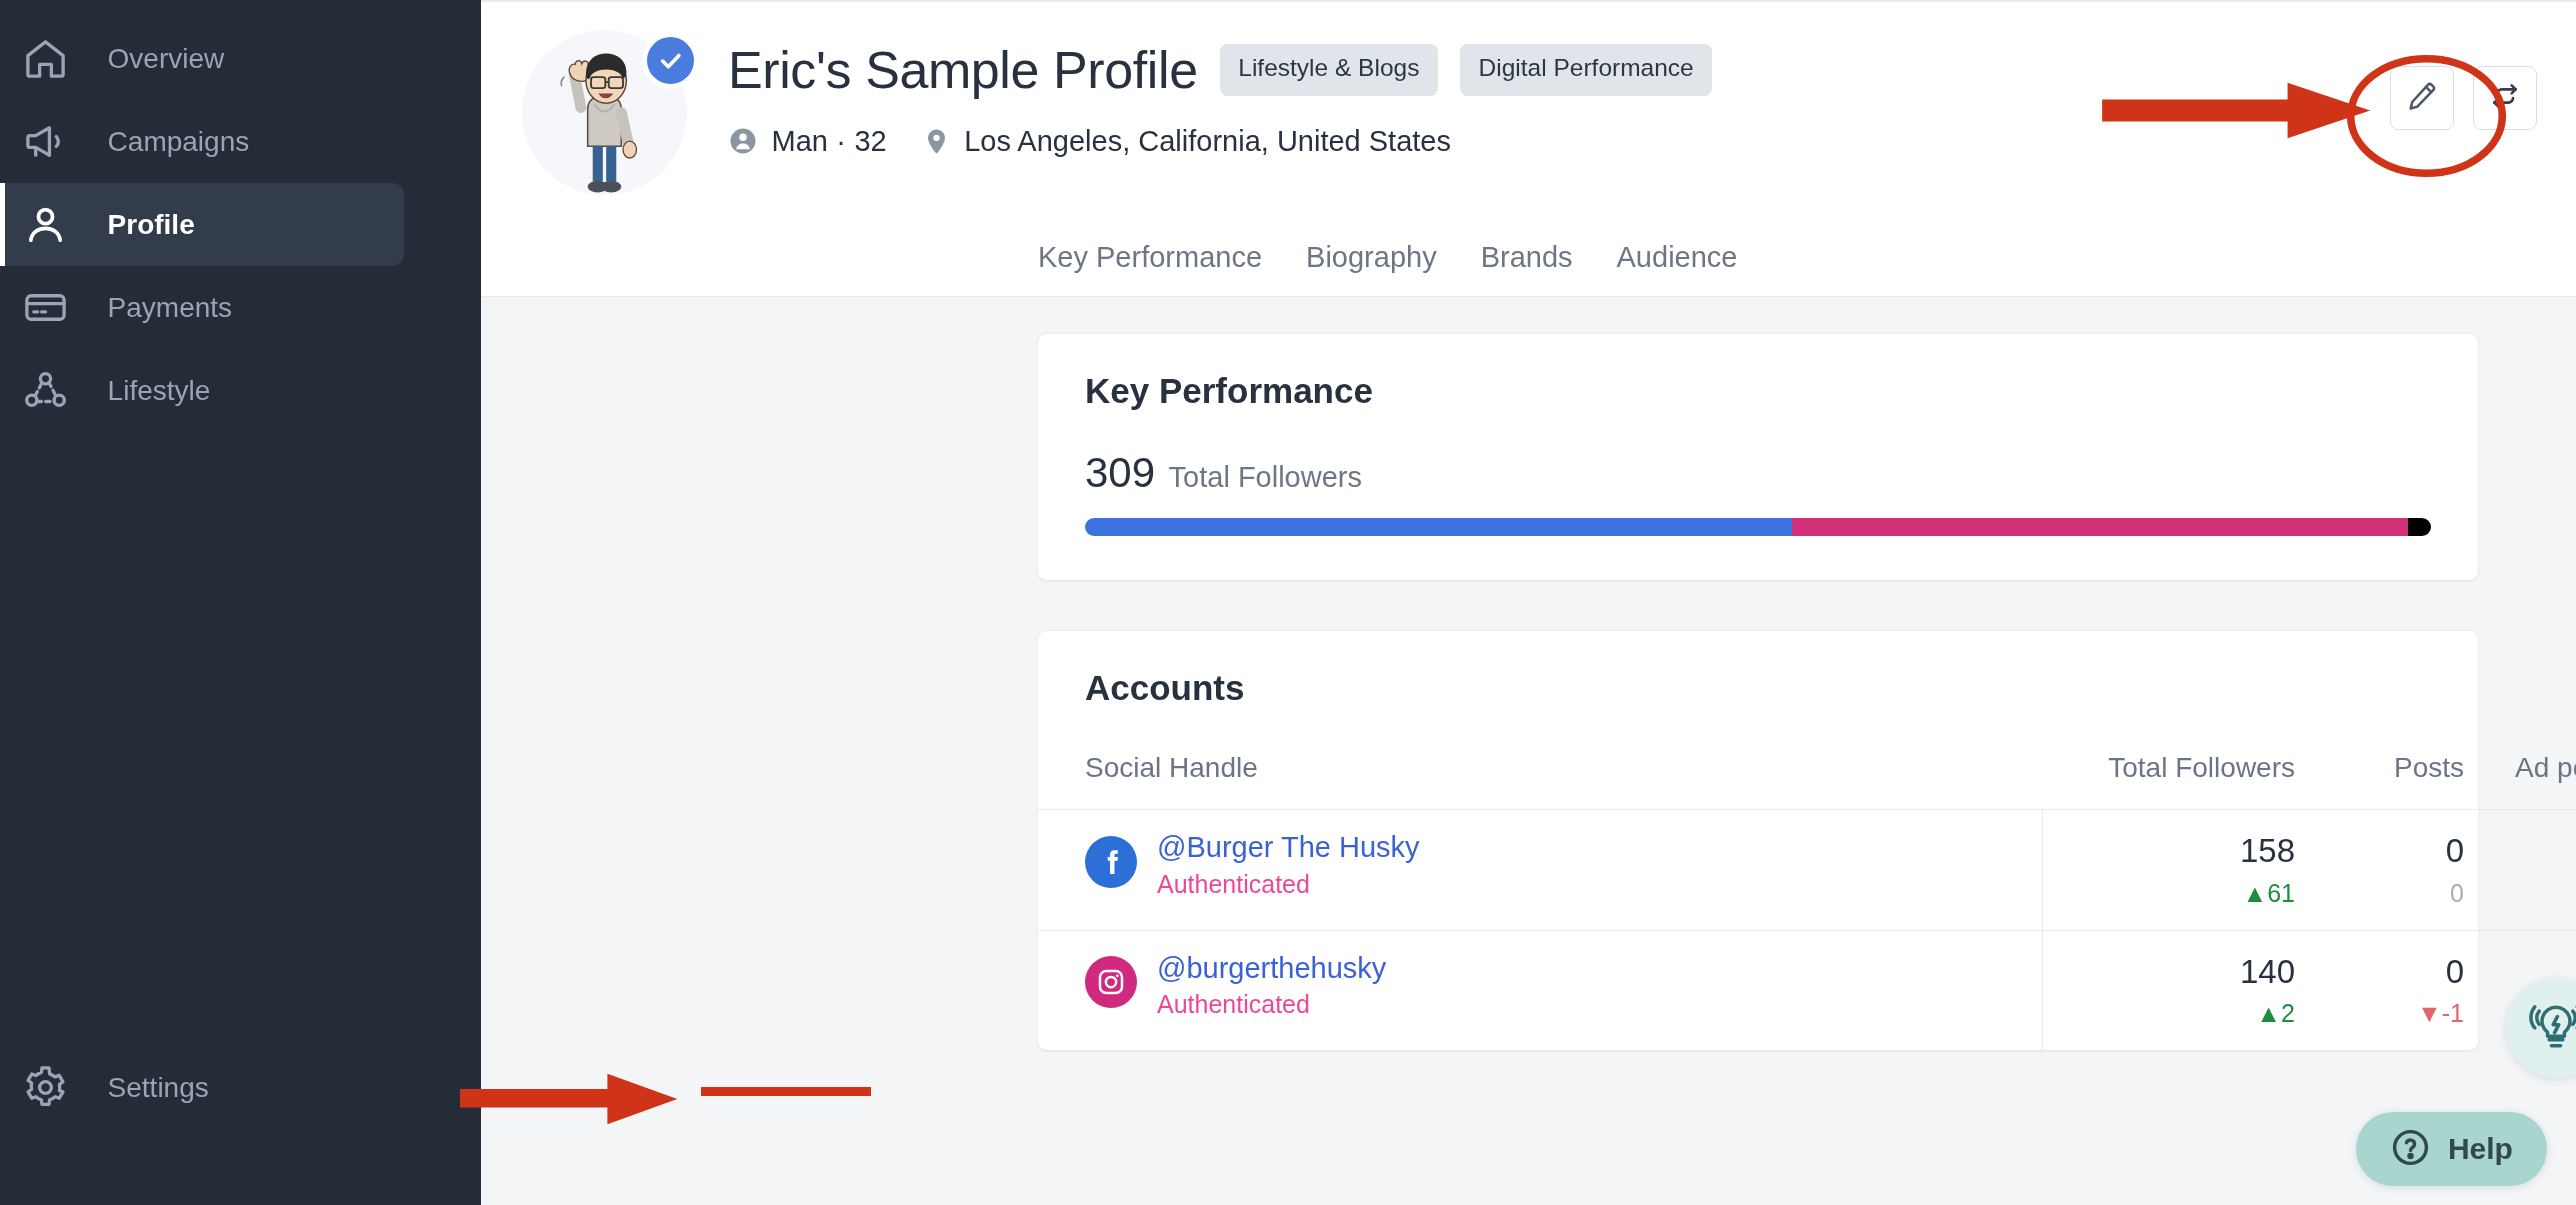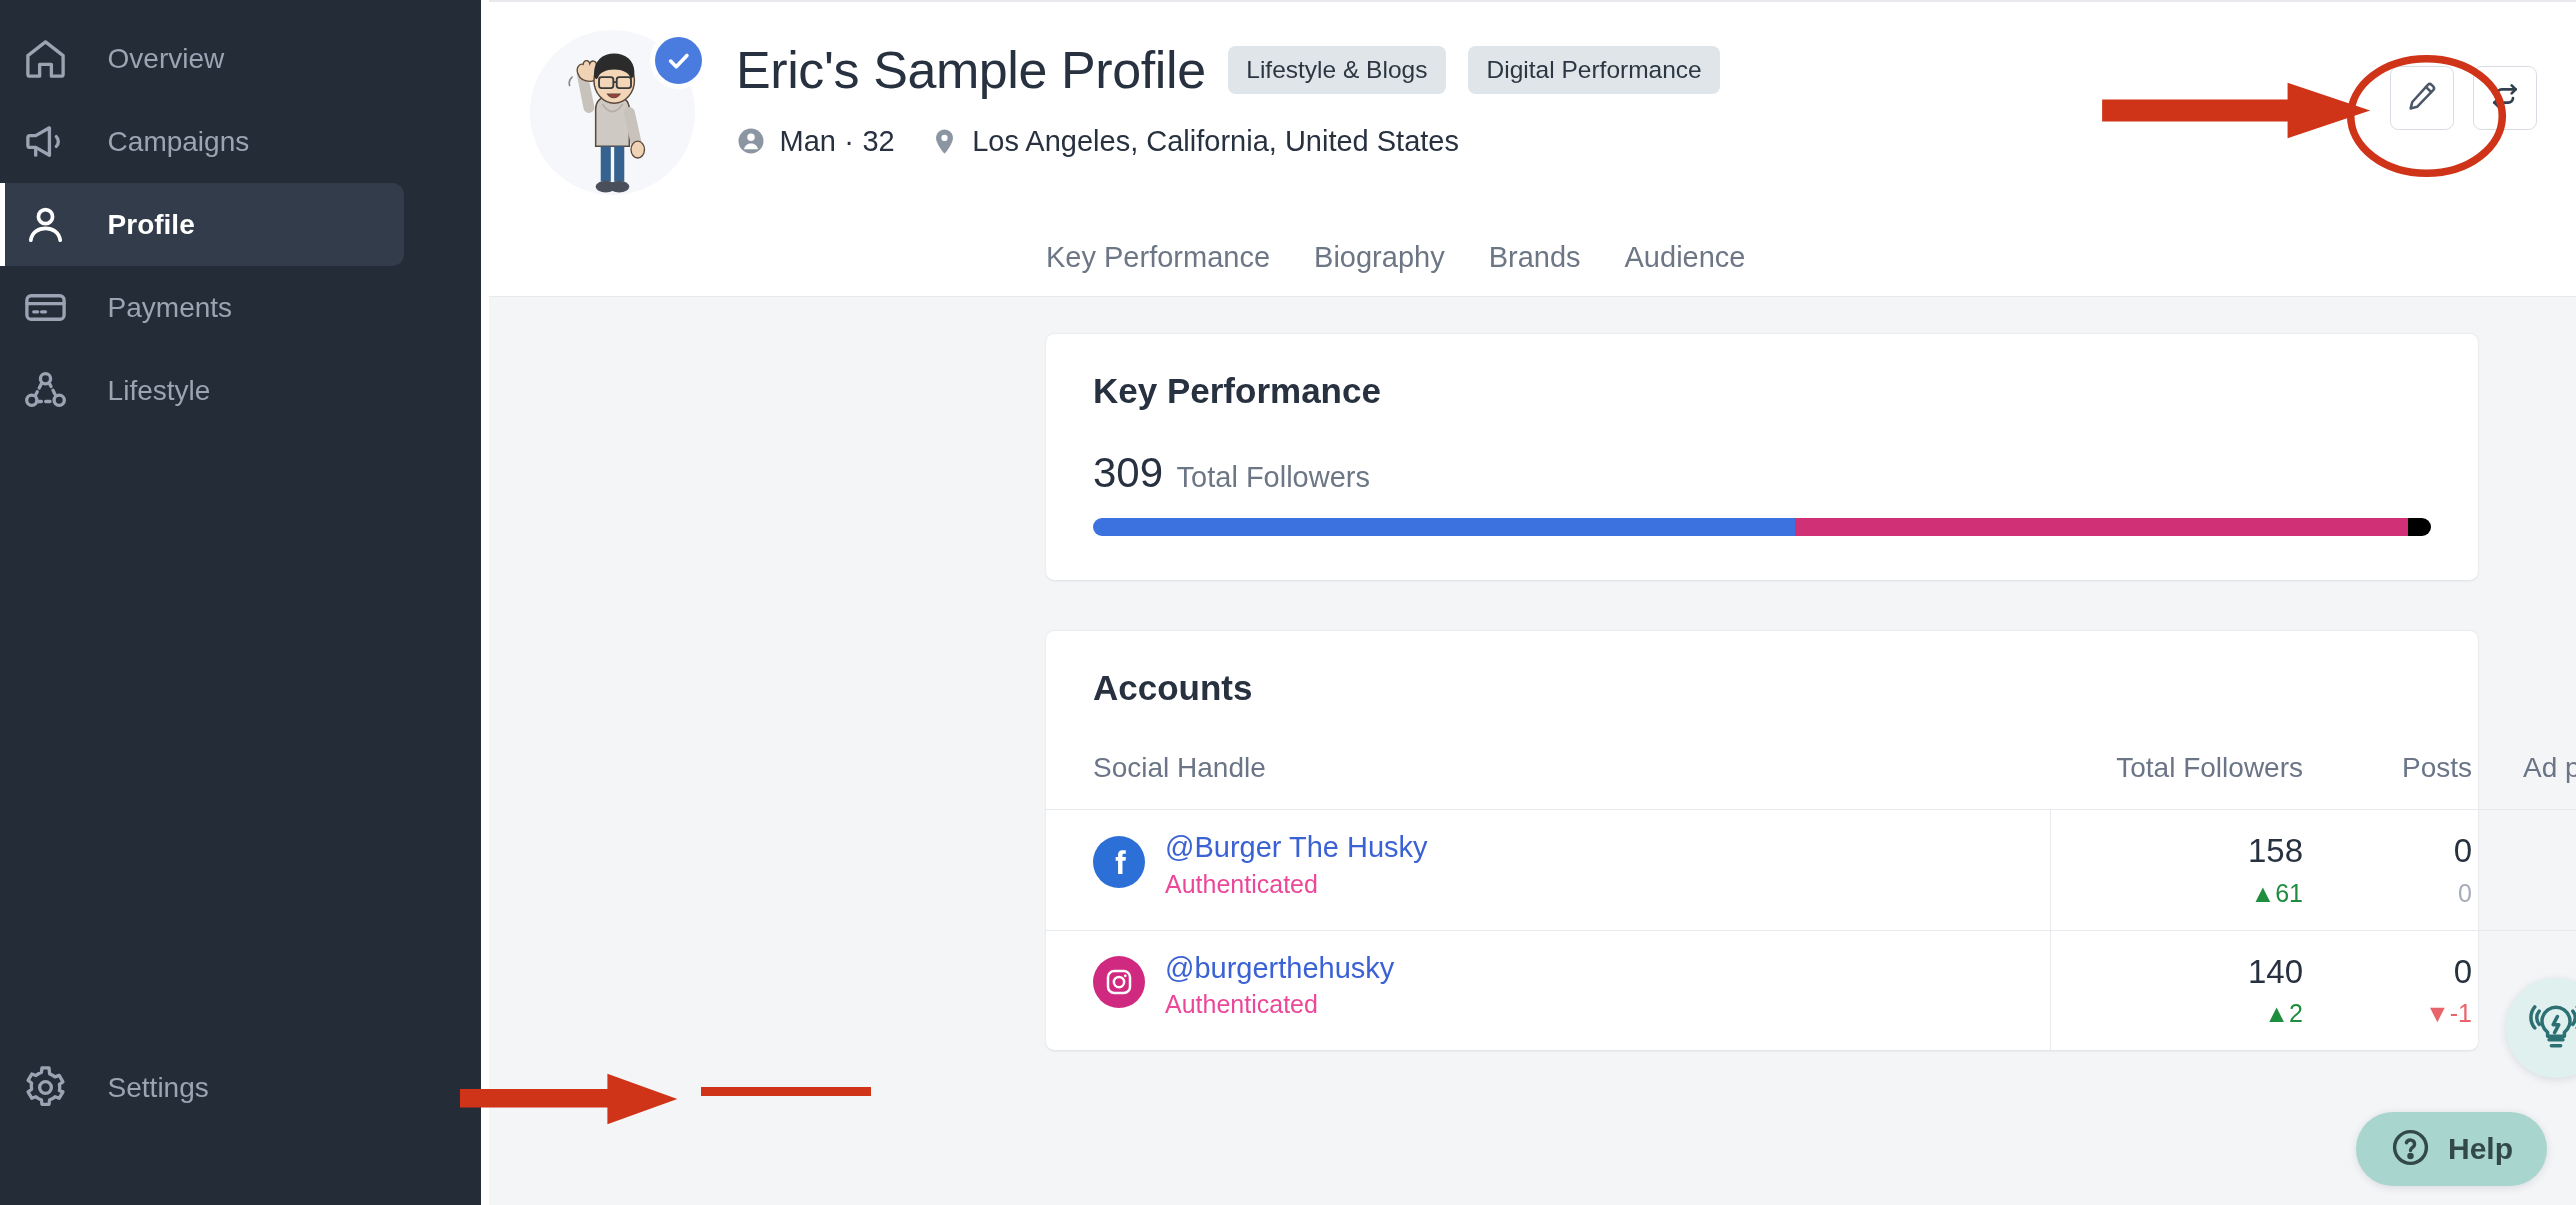--- a/index.html
+++ b/index.html
@@ -2,21 +2,21 @@
 <html style="font-size:13.5px"><head>
 <meta charset="utf-8">
 <style>
   * { box-sizing: border-box; margin: 0; padding: 0; }
   html, body {
     width: 2576px; height: 1205px;
     font-family: "Liberation Sans", sans-serif;
     background: #ffffff;
     overflow: hidden;
   }
-  #app { position: relative; width: 2576px; height: 1030px; display: flex; gap: 8px; }
+  #app { position: relative; width: 2576px; height: 1030px; display: flex; }
 
   
   .sidebar {
     width: 481px; height: 1205px;
     background: #242c38;
     flex: 0 0 481px;
     position: relative;
   }
   .nav-list { padding-top: 17px; }
   .nav-item {
@@ -85,21 +85,21 @@
   }
   .avatar-art { position: absolute; left: 0; top: 0; }
   .verify-badge {
     position: absolute; right: -6.8px; top: 6.8px;
     width: 47px; height: 47px; border-radius: 50%;
     background: #4a7ce0;
     display: flex; align-items: center; justify-content: center;
     box-shadow: 0 0 0 5px #ffffff;
   }
   .ph-info { margin-left: 41px; padding-top: 18.6px; flex: 1 1 auto; }
-  .title-row { display: flex; align-items: center; gap: 22px; }
+  .title-row { display: flex; gap: 22px; }
   .profile-title {
     font-size: 52px; color: #27313f; font-weight: normal;
     letter-spacing: -0.4px; line-height: 1; white-space: nowrap;
   }
   .tag {
     background: #dfe5e8; color: #2c3743;
     font-size: 24.5px; padding: 11.8px 18.6px; border-radius: 7.6px;
     white-space: nowrap; line-height: 1;
   }
   .meta-row {

